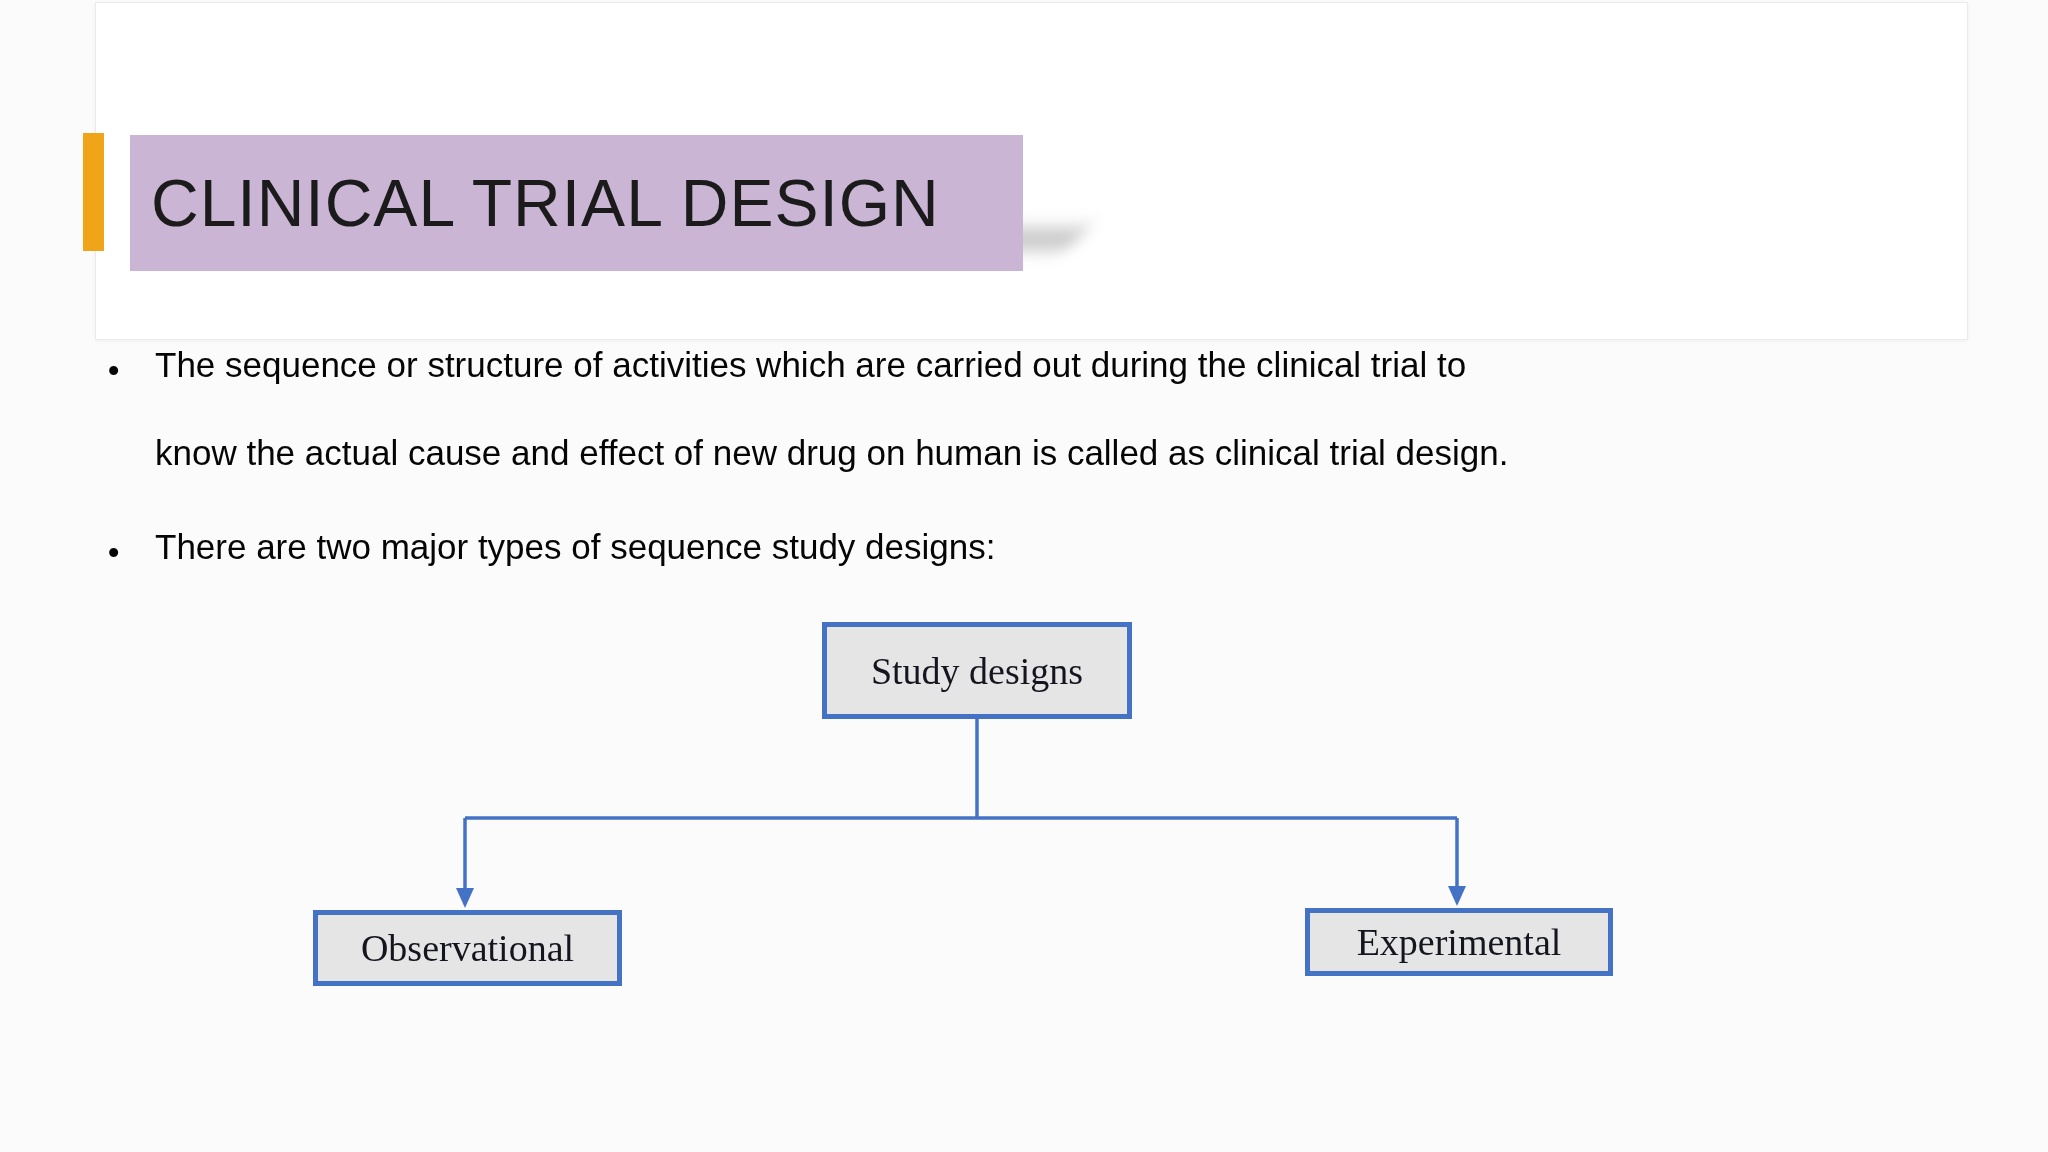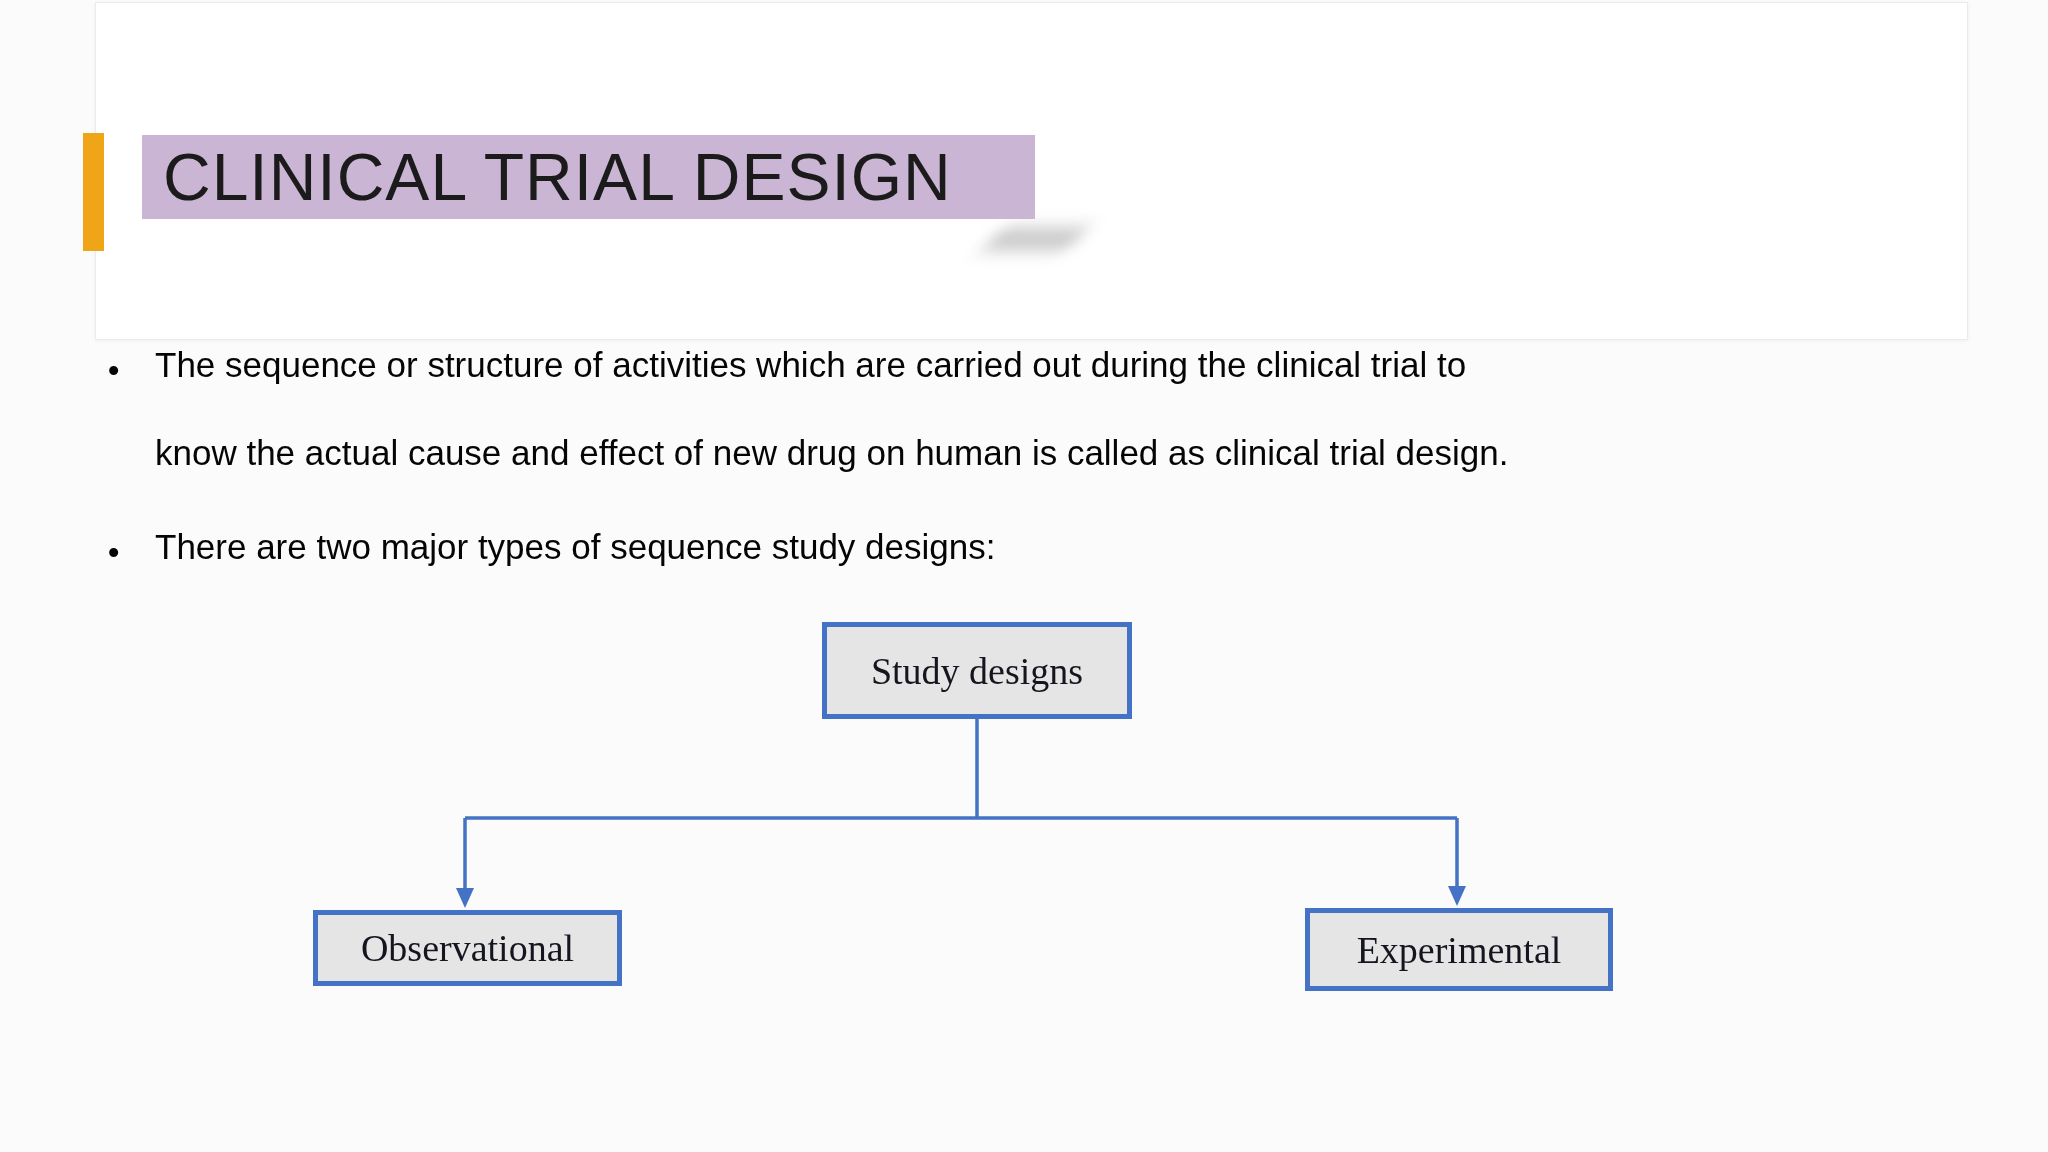--- a/index.html
+++ b/index.html
@@ -22,22 +22,22 @@
     box-sizing: border-box;
   }
   .accent-bar {
     position: absolute;
     left: 83px; top: 133px;
     width: 21px; height: 118px;
     background: var(--accent-orange, #F0A519);
   }
   .title-highlight {
     position: absolute;
-    left: 142px; top: 135px;
-    width: 893px; height: 84px;
+    left: 130px; top: 135px;
+    width: 893px; height: 136px;
     background: var(--title-highlight, #CBB5D5);
     display: flex;
     align-items: center;
   }
   .title-text {
     font-family: "Liberation Sans", sans-serif;
     font-size: 66px;
     font-weight: 400;
     letter-spacing: 1px;
     color: #1b1b1b;
@@ -79,21 +79,21 @@
     box-sizing: border-box;
     display: flex;
     align-items: center;
     justify-content: center;
     font-family: "Liberation Serif", serif;
     font-size: 38px;
     color: #15151f;
   }
   .node-root  { left: 822px;  top: 622px; width: 310px; height: 97px; }
   .node-left  { left: 313px;  top: 910px; width: 309px; height: 76px; }
-  .node-right { left: 1305px; top: 908px; width: 308px; height: 83px; }
+  .node-right { left: 1305px; top: 908px; width: 308px; height: 68px; }
 
   .connector-svg {
     position: absolute;
     left: 0; top: 0;
     width: 2048px; height: 1152px;
     pointer-events: none;
   }
   .connector-line {
     stroke: var(--diagram-blue, #4472C4);
     stroke-width: 3.5;

